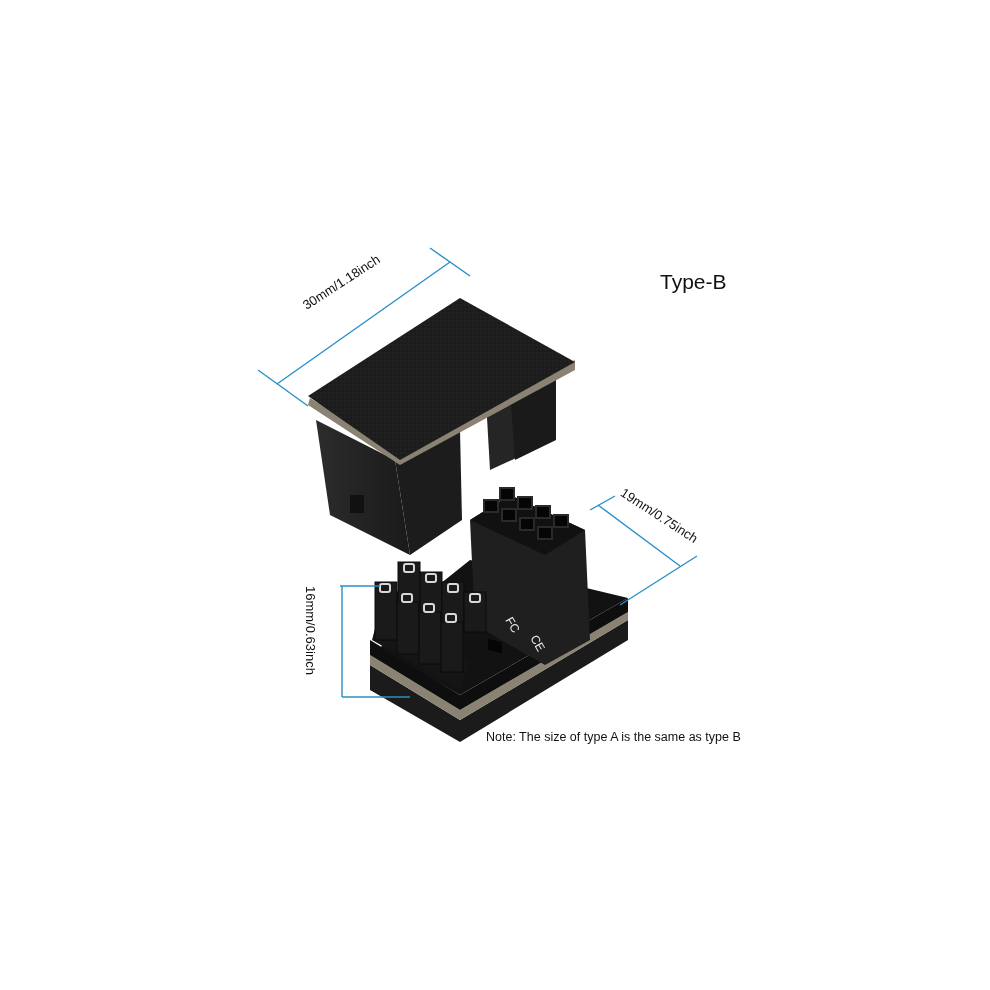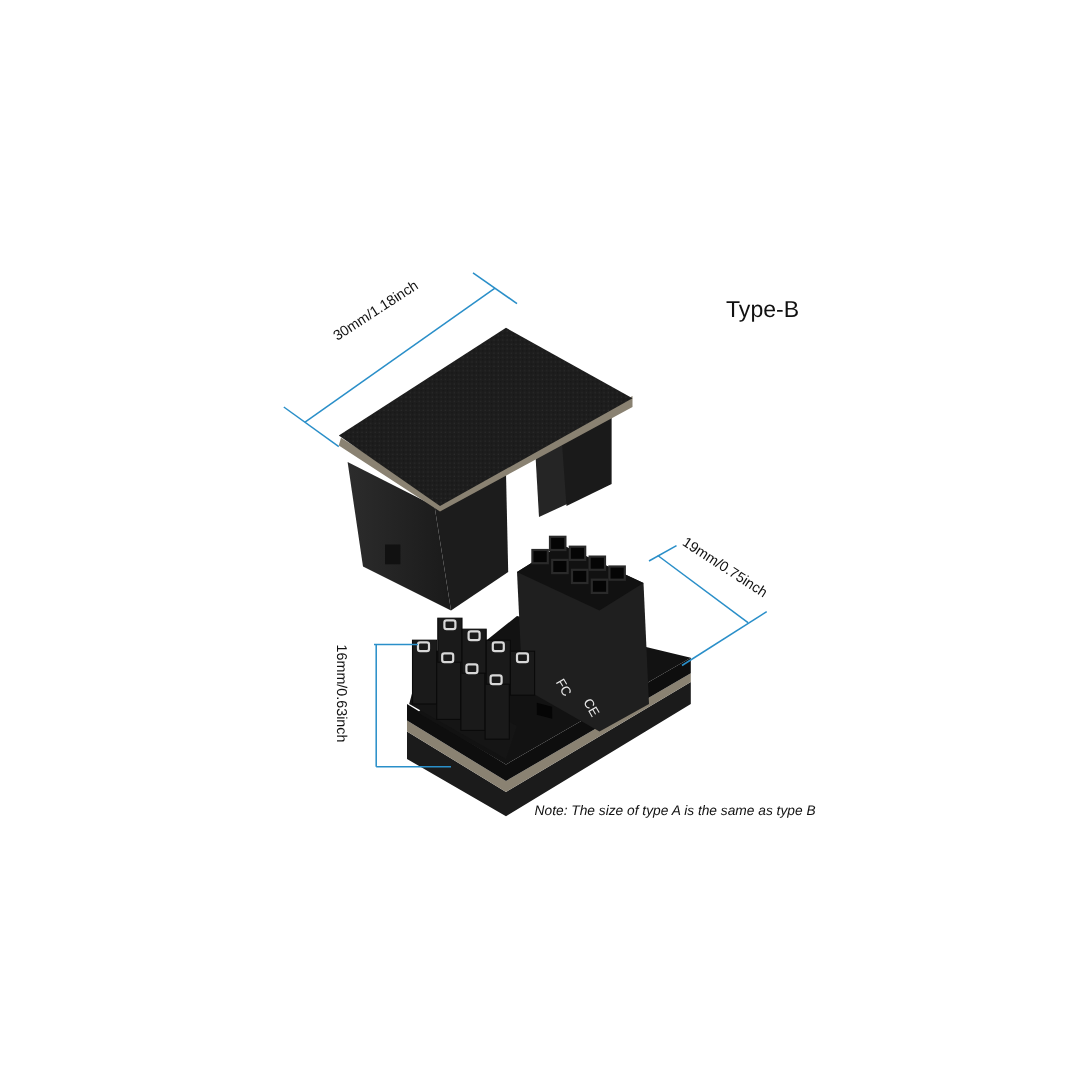--- a/index.html
+++ b/index.html
@@ -1,20 +1,20 @@
 <!DOCTYPE html>
 <html><head>
   <meta charset="utf-8">
   <style>
     html, body { margin:0; padding:0; background:#ffffff; }
     body { width:990px; height:990px; position:relative; overflow:hidden; font-family:"Liberation Sans", sans-serif; }
     .stage { position:absolute; left:0; top:0; width:990px; height:990px; }
     .label { position:absolute; color:#111; white-space:nowrap; font-family:"Liberation Sans", sans-serif; }
     .type-label { left:660px; top:256px; font-size:21px;margin-top:14px; }
-    .note { left:486px; top:730px; font-size:12.5px;font-style:italic; }
+    .note { left:486px; top:730px; font-size:12.5px; }
     .dim-30 { left:300px; top:300px; font-size:13px; transform-origin:left top; transform:rotate(-33deg); }
     .dim-19 { left:626px; top:485px; font-size:13px; transform-origin:left top; transform:rotate(33deg); }
     .dim-16 { left:318px; top:586px; font-size:13px; transform-origin:left top; transform:rotate(90deg); }
   </style>
 </head>
 <body>
 
 <div class="stage">
   <svg width="990" height="990" viewBox="0 0 990 990">
     <defs>

